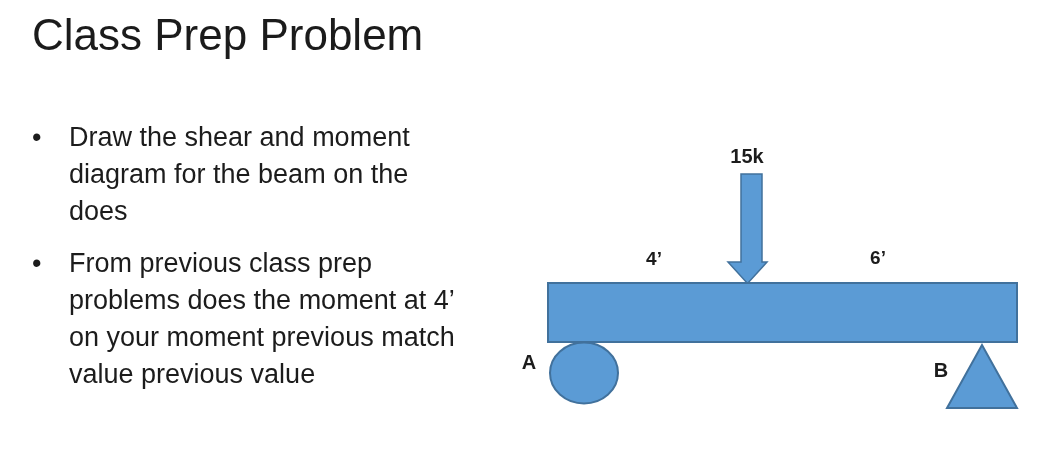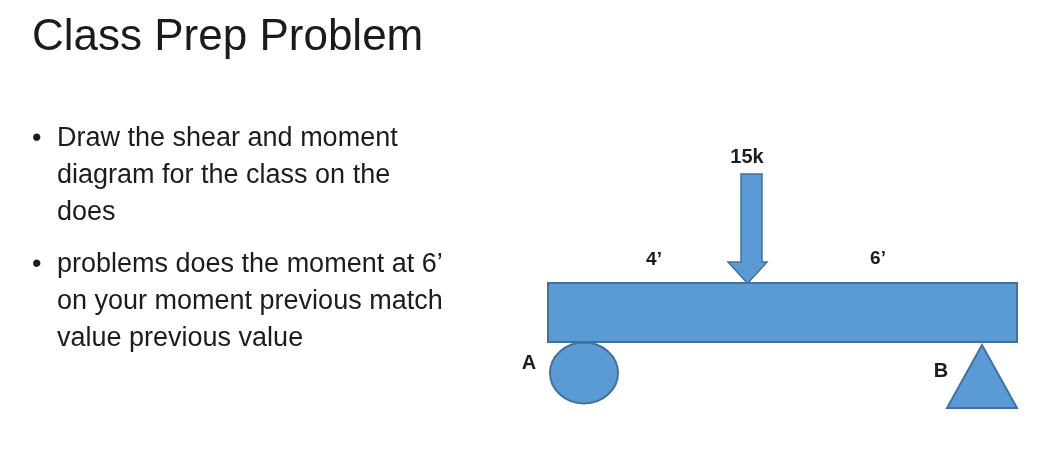--- a/index.html
+++ b/index.html
@@ -32,21 +32,21 @@
     align-items: flex-start;
     font-size: 27px;
     line-height: 37px;
     color: #1c1c1c;
   }
   .bullet + .bullet { margin-top: 15px; }
   .bullet .marker {
     flex: 0 0 25px;
     width: 25px;
   }
-  .bullet .line { display: block; }
+  .bullet .line { display: block; margin-left: 12px; }
 
   .diagram-svg {
     position: absolute;
     left: 0;
     top: 0;
     width: 1045px;
     height: 474px;
   }
   .shape {
     fill: #5B9BD5;
@@ -78,29 +78,30 @@
 <div class="slide">
 
   <div class="title">Class Prep Problem</div>
 
   <div class="bullets">
 
     <div class="bullet">
       <span class="marker">•</span>
       <span class="text">
         <span class="line">Draw the shear and moment</span>
-        <span class="line">diagram for the class on the</span>
+        <span class="line">diagram for the beam on the</span>
         <span class="line">does</span>
       </span>
     </div>
 
     <div class="bullet">
       <span class="marker">•</span>
       <span class="text">
-        <span class="line">problems does the moment at 6’</span>
+        <span class="line">From previous class prep</span>
+        <span class="line">problems does the moment at 4’</span>
         <span class="line">on your moment previous match</span>
         <span class="line">value previous value</span>
       </span>
     </div>
 
   </div>
 
   <svg class="diagram-svg" viewBox="0 0 1045 474">
 
     <polygon class="shape-thin" points="741,174 762,174 762,262 767,262 747.5,283.5 728,262 741,262"></polygon>

